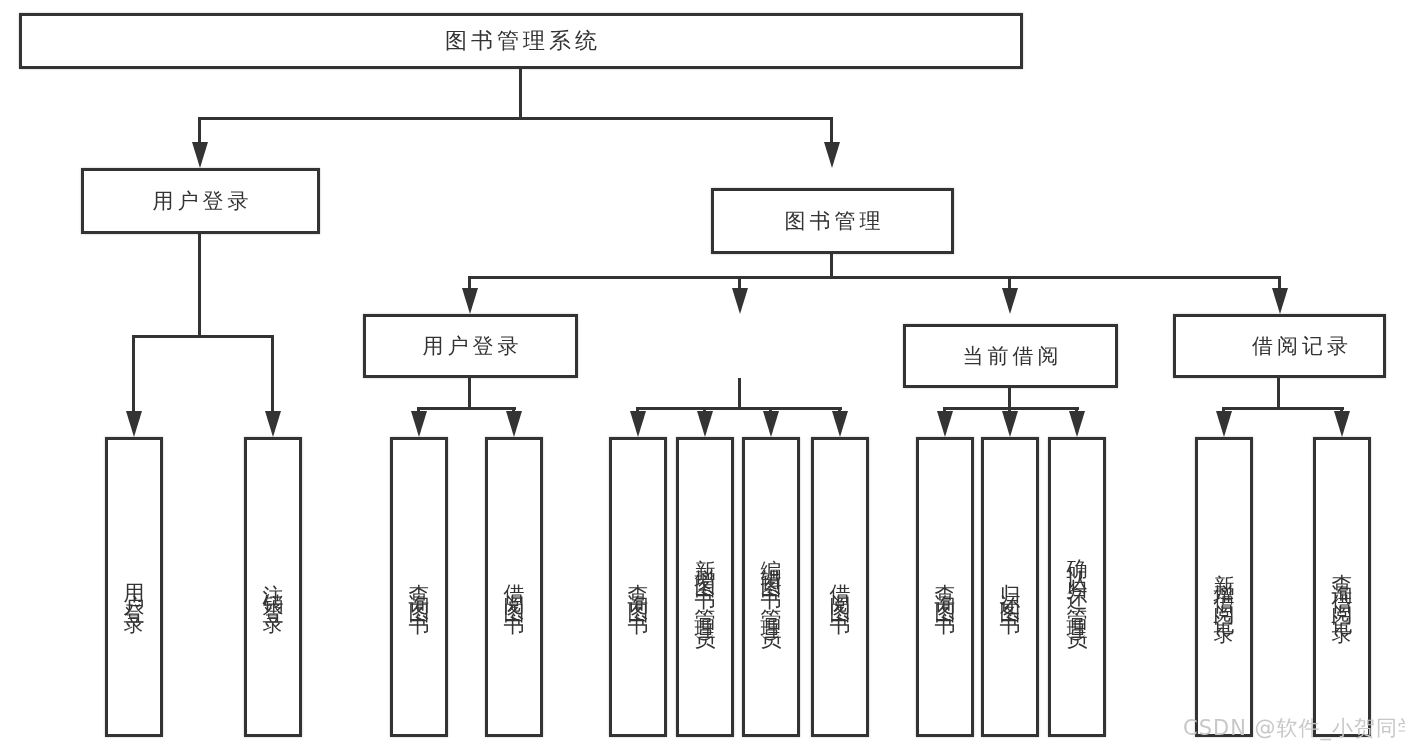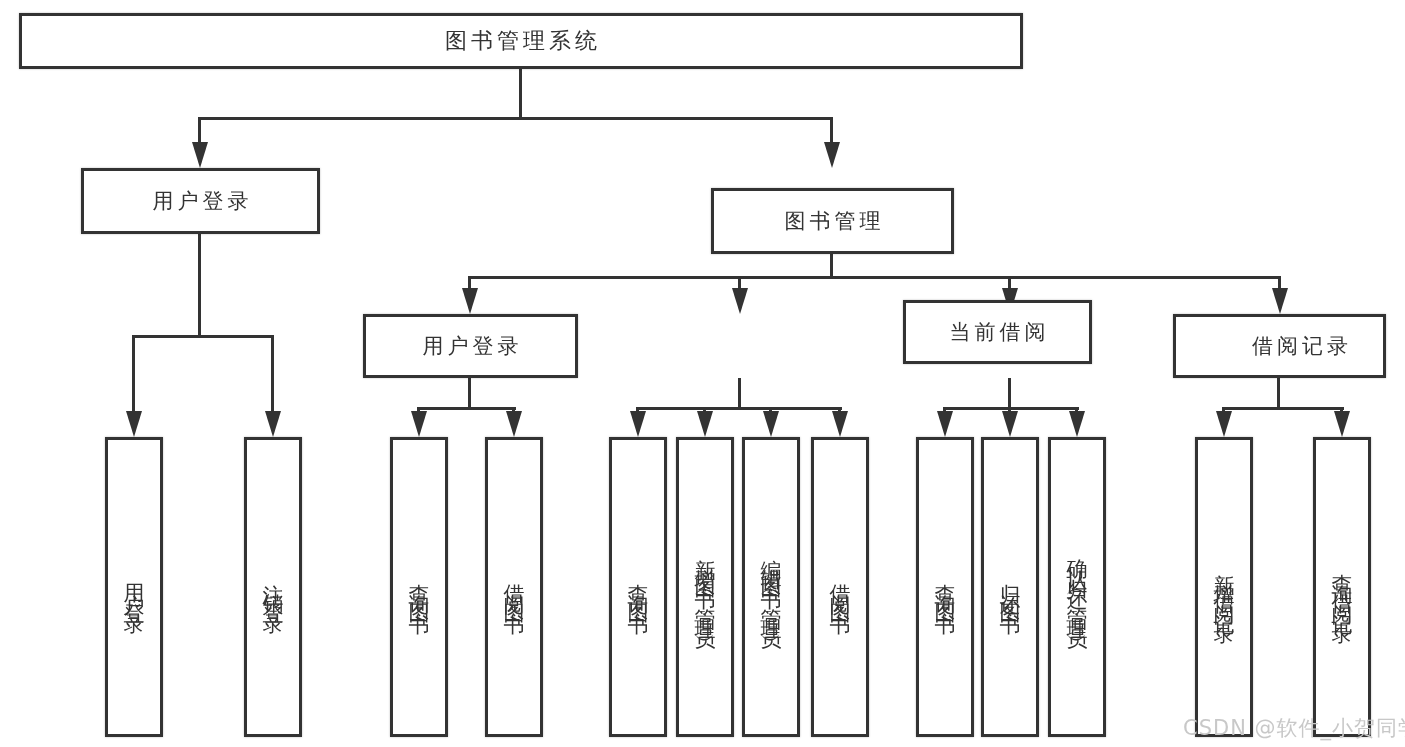--- a/index.html
+++ b/index.html
@@ -38,21 +38,21 @@
     letter-spacing: 10px;
     white-space: nowrap;
     color: #333333;
   }
   
   .n-root            { left: 19px;   top: 13px;  width: 1004px; height: 56px; }
   .n-user-login      { left: 81px;   top: 168px; width: 239px;  height: 66px; }
   .n-book-mgmt       { left: 711px;  top: 168px; width: 243px;  height: 66px; margin-top: 20px; }
   .n-new-books       { left: 363px;  top: 314px; width: 215px;  height: 64px; }
   .n-book-borrow     { left: 633px;  top: 314px; width: 215px;  height: 64px; }
-  .n-current-borrow  { left: 903px;  top: 300px; width: 189px;  height: 64px; }
+  .n-current-borrow  { left: 903px;  top: 324px; width: 215px;  height: 64px; }
   .n-borrow-records  { left: 1173px; top: 314px; width: 213px;  height: 64px; padding-left: 41px; }
   .leaf { top: 437px; width: 58px; height: 300px; }
   .l-a1 { left: 105px; }  .l-a2 { left: 244px; }
   .l-b1 { left: 390px; }  .l-b2 { left: 485px; }
   .l-c1 { left: 609px; }  .l-c2 { left: 676px; }
   .l-c3 { left: 742px; }  .l-c4 { left: 811px; }
   .l-d1 { left: 916px; }  .l-d2 { left: 981px; }  .l-d3 { left: 1048px; }
   .l-e1 { left: 1195px; } .l-e2 { left: 1313px; }
   
   .vline { position: absolute; width: 3px;  background: #333333; z-index: 1; }

